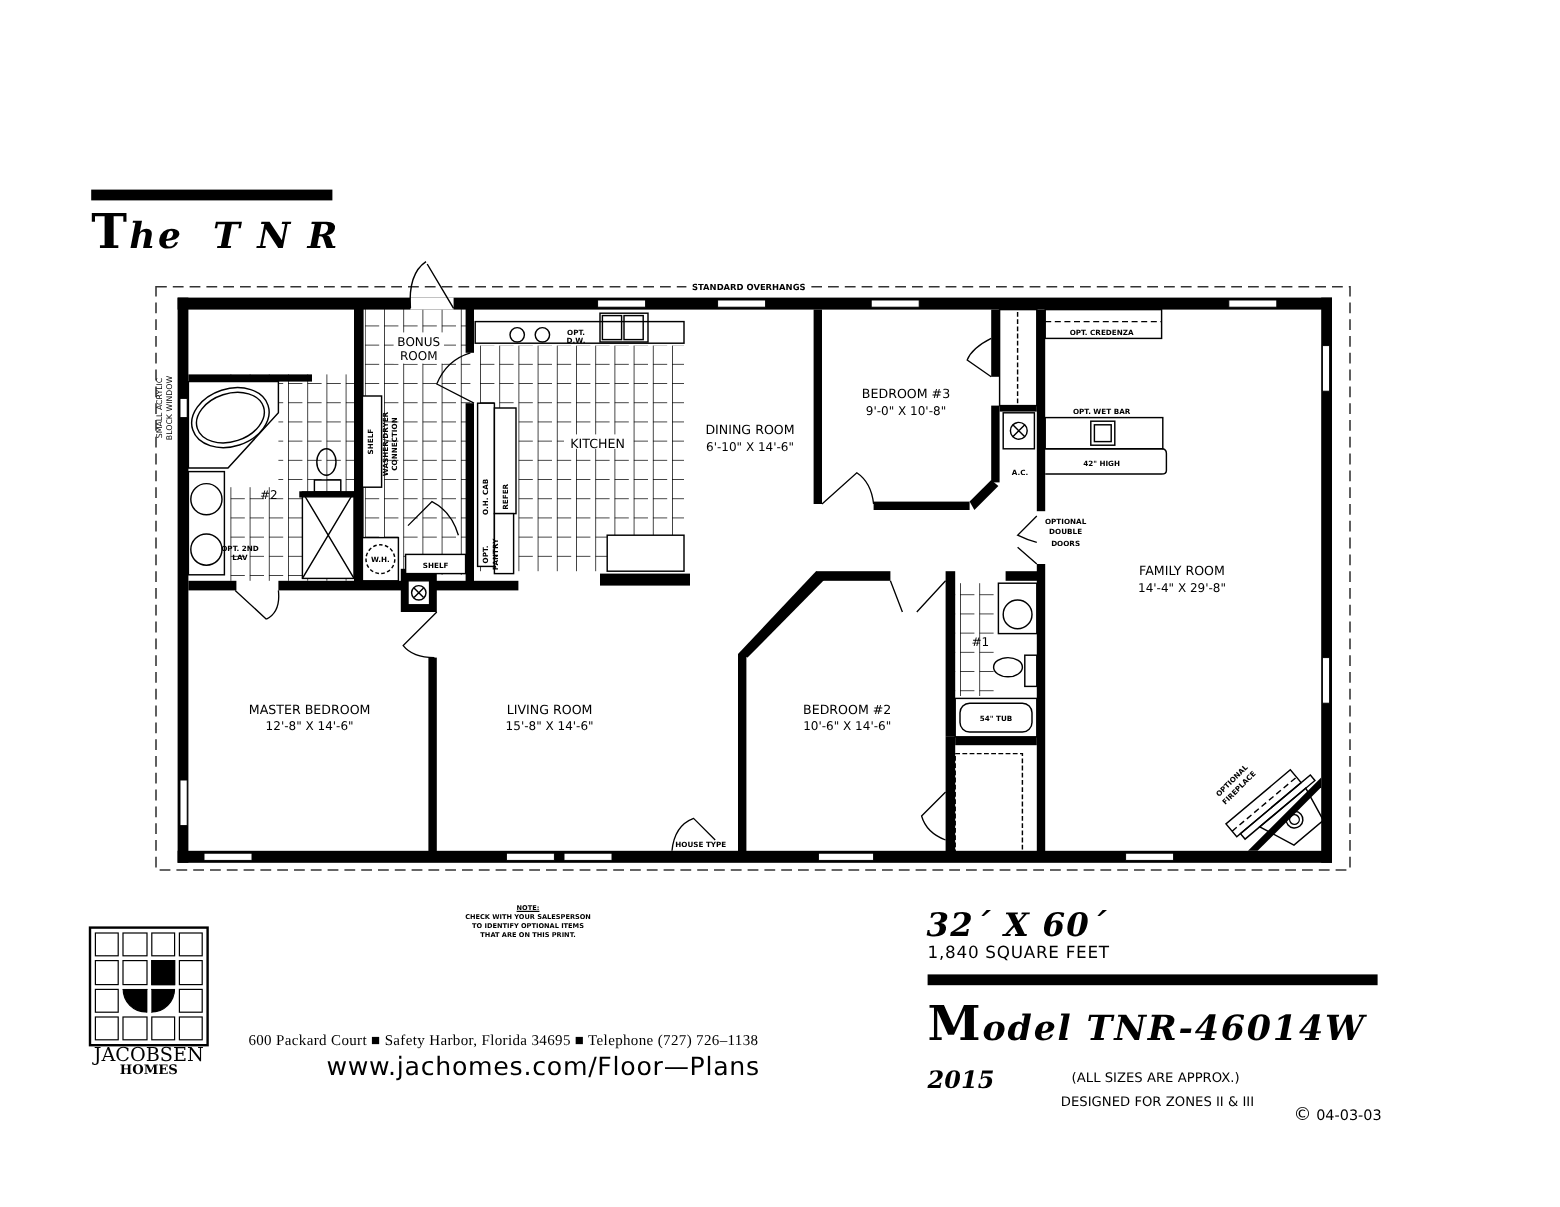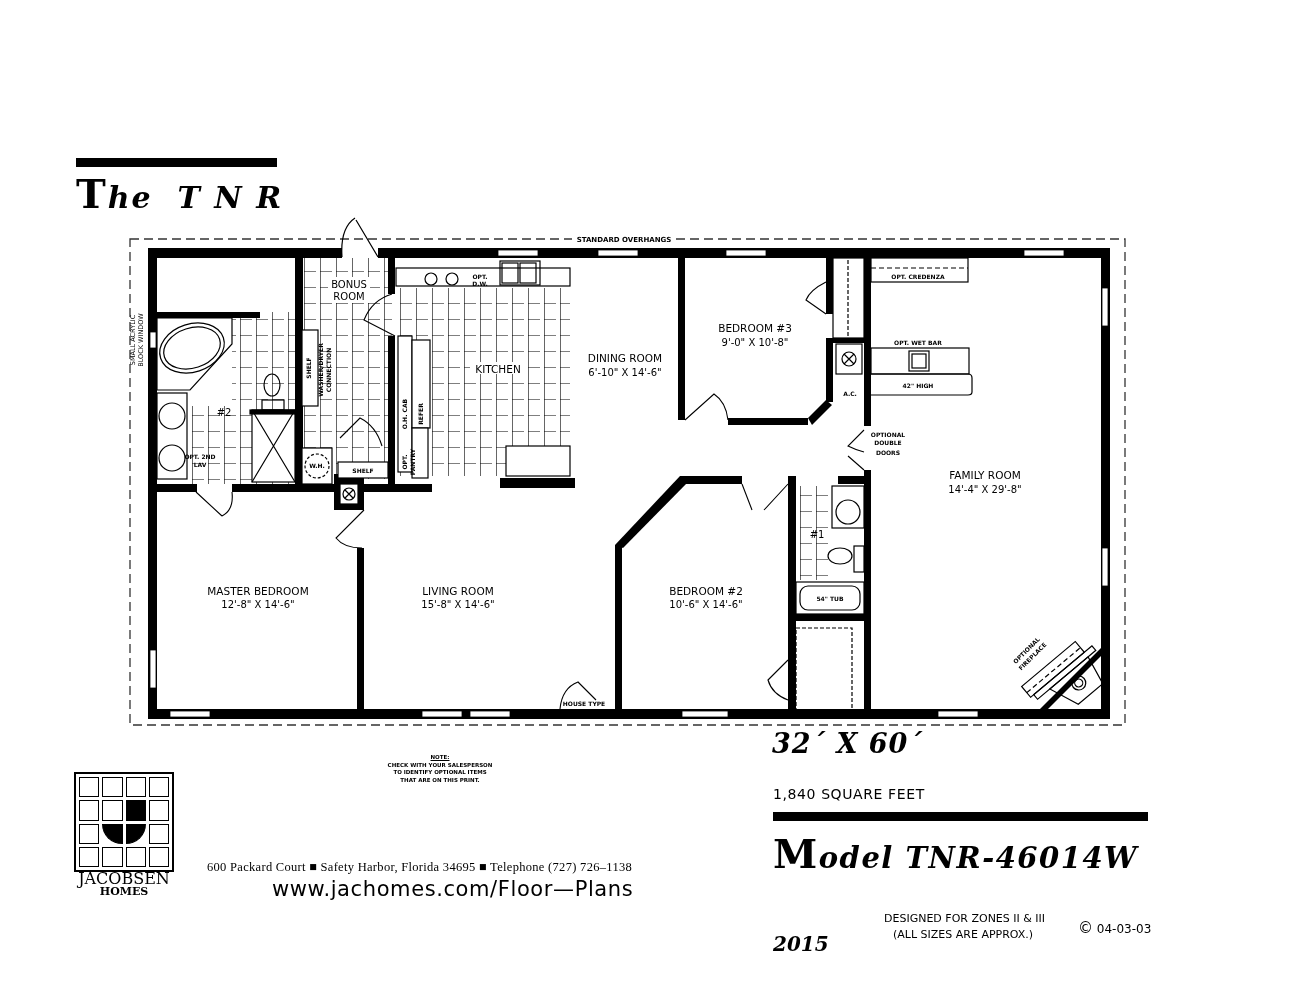--- a/index.html
+++ b/index.html
@@ -257,25 +257,25 @@
     <div class="logo-cell"></div>
 </div>
 <div class="abs" style="left:64px;top:872px;width:120px;text-align:center;font-family:'DejaVu Serif',serif;line-height:13px;">
   <div style="font-size:16px;">JACOBSEN</div>
   <div style="font-size:11px;font-weight:bold;">HOMES</div>
 </div>
 
 <div class="abs addr" style="left:207px;top:860px;">600 Packard Court ■ Safety Harbor, Florida 34695 ■ Telephone (727) 726–1138</div>
 <div class="abs url" style="left:272px;top:877px;">www.jachomes.com/Floor—Plans</div>
 
-<div class="abs serif-title" style="left:772px;top:728px;font-size:27px;letter-spacing:1px;white-space:nowrap;">32´ X 60´</div>
+<div class="abs serif-title" style="left:772px;top:756px;font-size:27px;letter-spacing:1px;white-space:nowrap;">32´ X 60´</div>
 <div class="abs" style="left:773px;top:786px;font-size:14px;letter-spacing:0.6px;white-space:nowrap;text-align:center;">1,840 SQUARE FEET</div>
 <div class="abs rule" style="left:773px;top:812px;width:375px;height:9px;"></div>
 <div class="abs serif-title" style="left:773px;top:830px;font-size:29px;letter-spacing:1.5px;white-space:nowrap;">
   <span class="big-cap" style="font-size:40px;">M</span><span>odel TNR-46014W</span>
 </div>
-<div class="abs serif-title" style="left:773px;top:888px;font-size:20px;margin-top:44px;">2015</div>
-<div class="abs small-caps" style="left:893px;top:892px;margin-top:36px;">(ALL SIZES ARE APPROX.)</div>
+<div class="abs serif-title" style="left:773px;top:888px;font-size:20px;">2015</div>
+<div class="abs small-caps" style="left:893px;top:892px;">(ALL SIZES ARE APPROX.)</div>
 <div class="abs small-caps" style="left:884px;top:912px;">DESIGNED FOR ZONES II &amp; III</div>
 <div class="abs small-caps" style="left:1078px;top:919px;font-size:12px;text-align:center;">
   <span style="font-size:15px;">©</span>
   <span>04-03-03</span>
 </div>
 
 </body></html>

